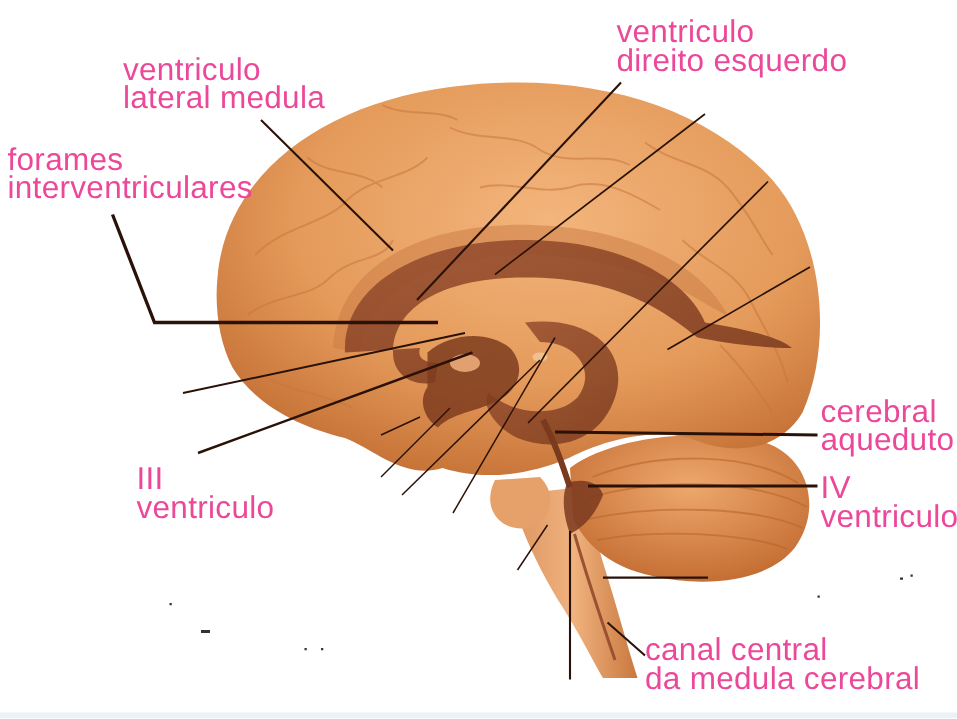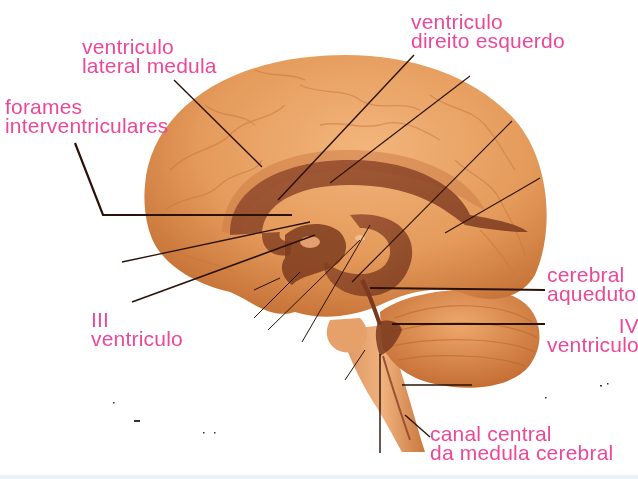--- a/index.html
+++ b/index.html
@@ -130,21 +130,21 @@
     <span>interventriculares</span>
   </div>
   <div class="label" style="left:91px; top:310px;">
     <span>III</span>
     <span>ventriculo</span>
   </div>
   <div class="label" style="left:547px; top:265px;">
     <span>cerebral</span>
     <span>aqueduto</span>
   </div>
-  <div class="label" style="left:547px; top:316px;text-align:right;">
+  <div class="label" style="left:547px; top:316px;">
     <span>IV</span>
     <span>ventriculo</span>
   </div>
   <div class="label" style="left:430px; top:424px;">
     <span>canal central</span>
     <span>da medula cerebral</span>
   </div>
 
   <div class="bottom-strip"></div>
 </div>

